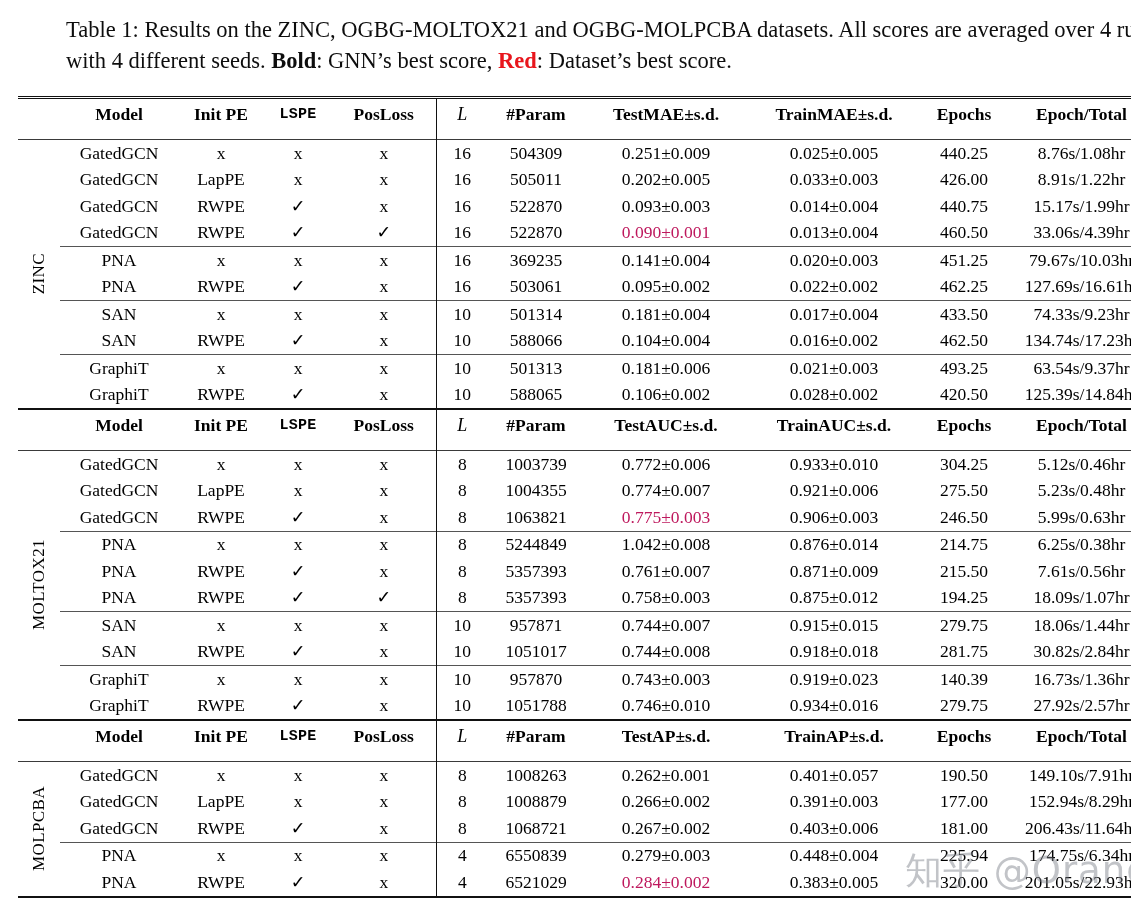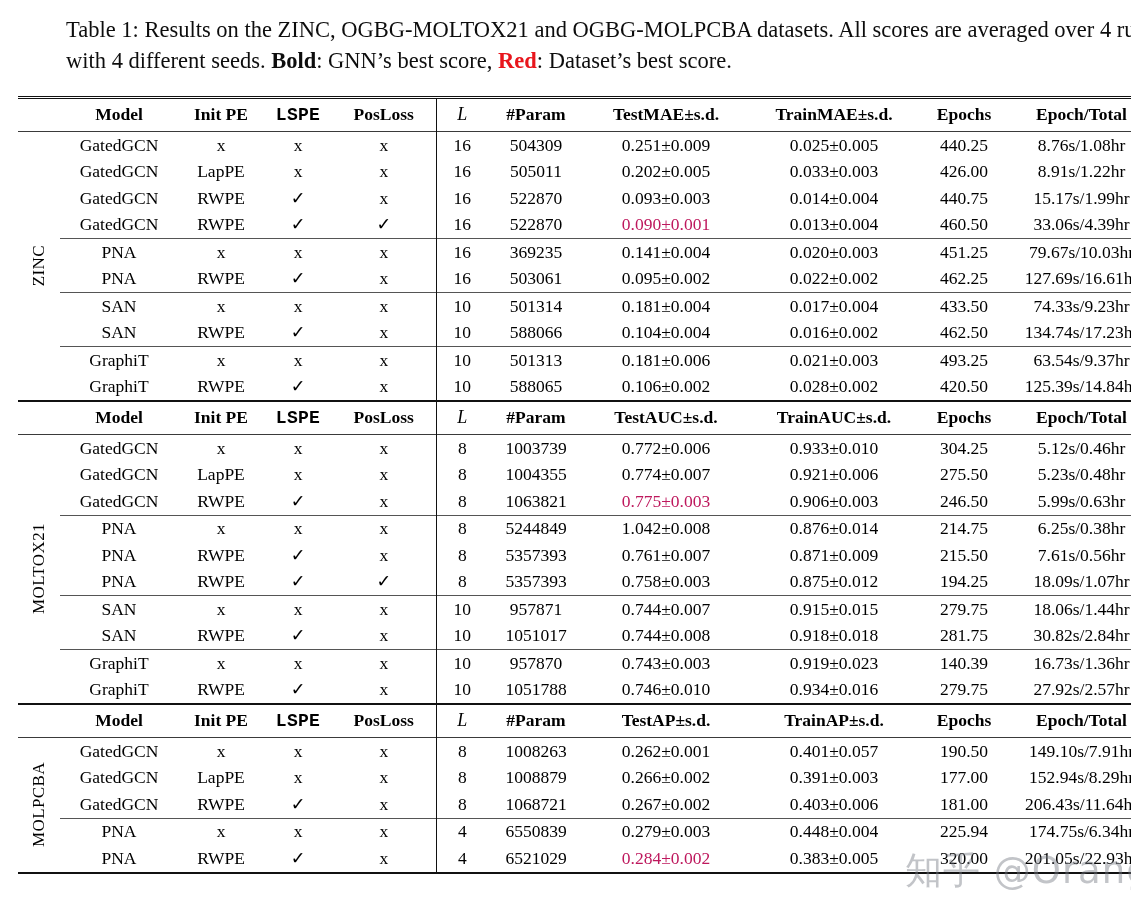--- a/index.html
+++ b/index.html
@@ -66,27 +66,27 @@
 
   
   tr.toprule > td { border-top: 3.5px double #111; height: 0; font-size:0; line-height:0;}
   tr.thickline > td { border-top: 2.4px solid #111; height:0; font-size:0; line-height:0;}
   tr.midrule > td { border-top: 1.6px solid #3a3a3a; height:0; font-size:0; line-height:0;}
   tr.grouprule > td { border-top: 1.3px solid #555; height:0; font-size:0; line-height:0;}
 
   tr.hdr td {
     font-weight: bold;
     font-size: 17.5px;
-    padding: 5px 0 6px 0;
+    padding: 5px 0 14px 0;
     text-align: center;
   }
   tr.hdr td.lspe-h {
     font-family: "Liberation Mono", "DejaVu Sans Mono", monospace;
     font-weight: bold;
-    font-size: 18px;
+    font-size: 15px;
     letter-spacing: 0.3px;
   }
   tr.hdr td.L-h {
     font-style: italic;
     font-weight: normal;
     font-family: "Liberation Serif", serif;
     font-size: 18px;
   }
 
   tr.data td {

